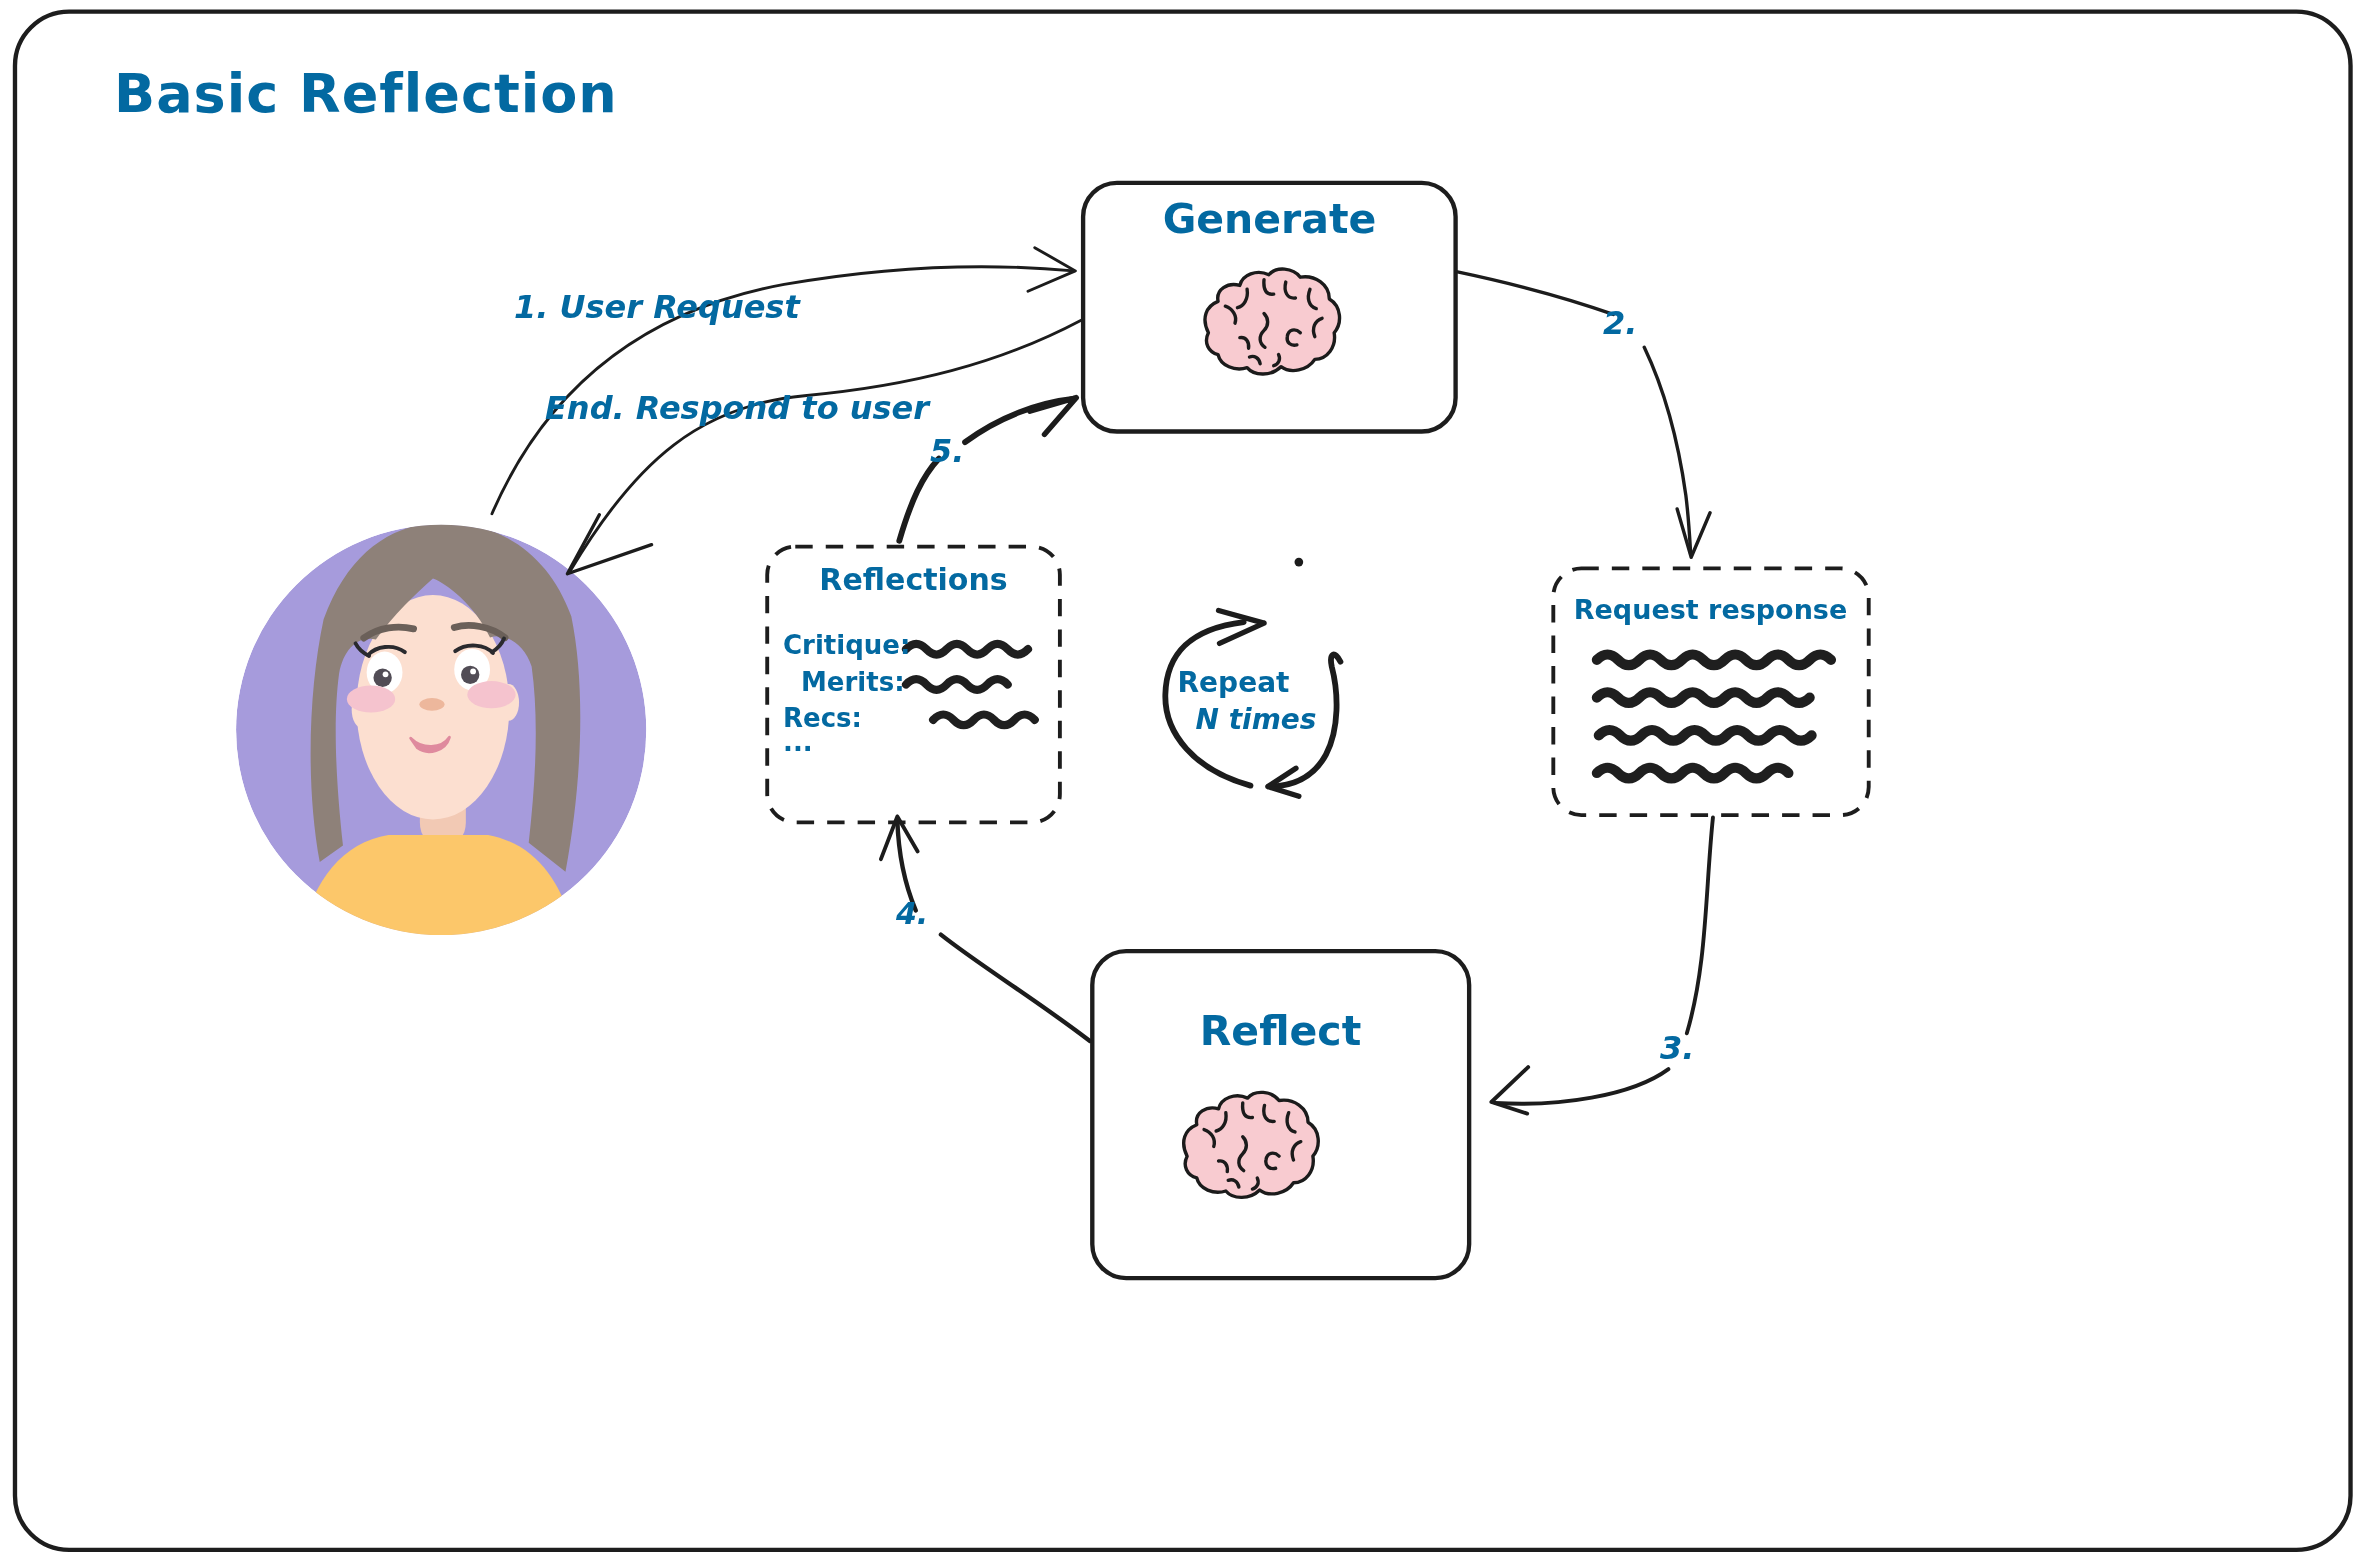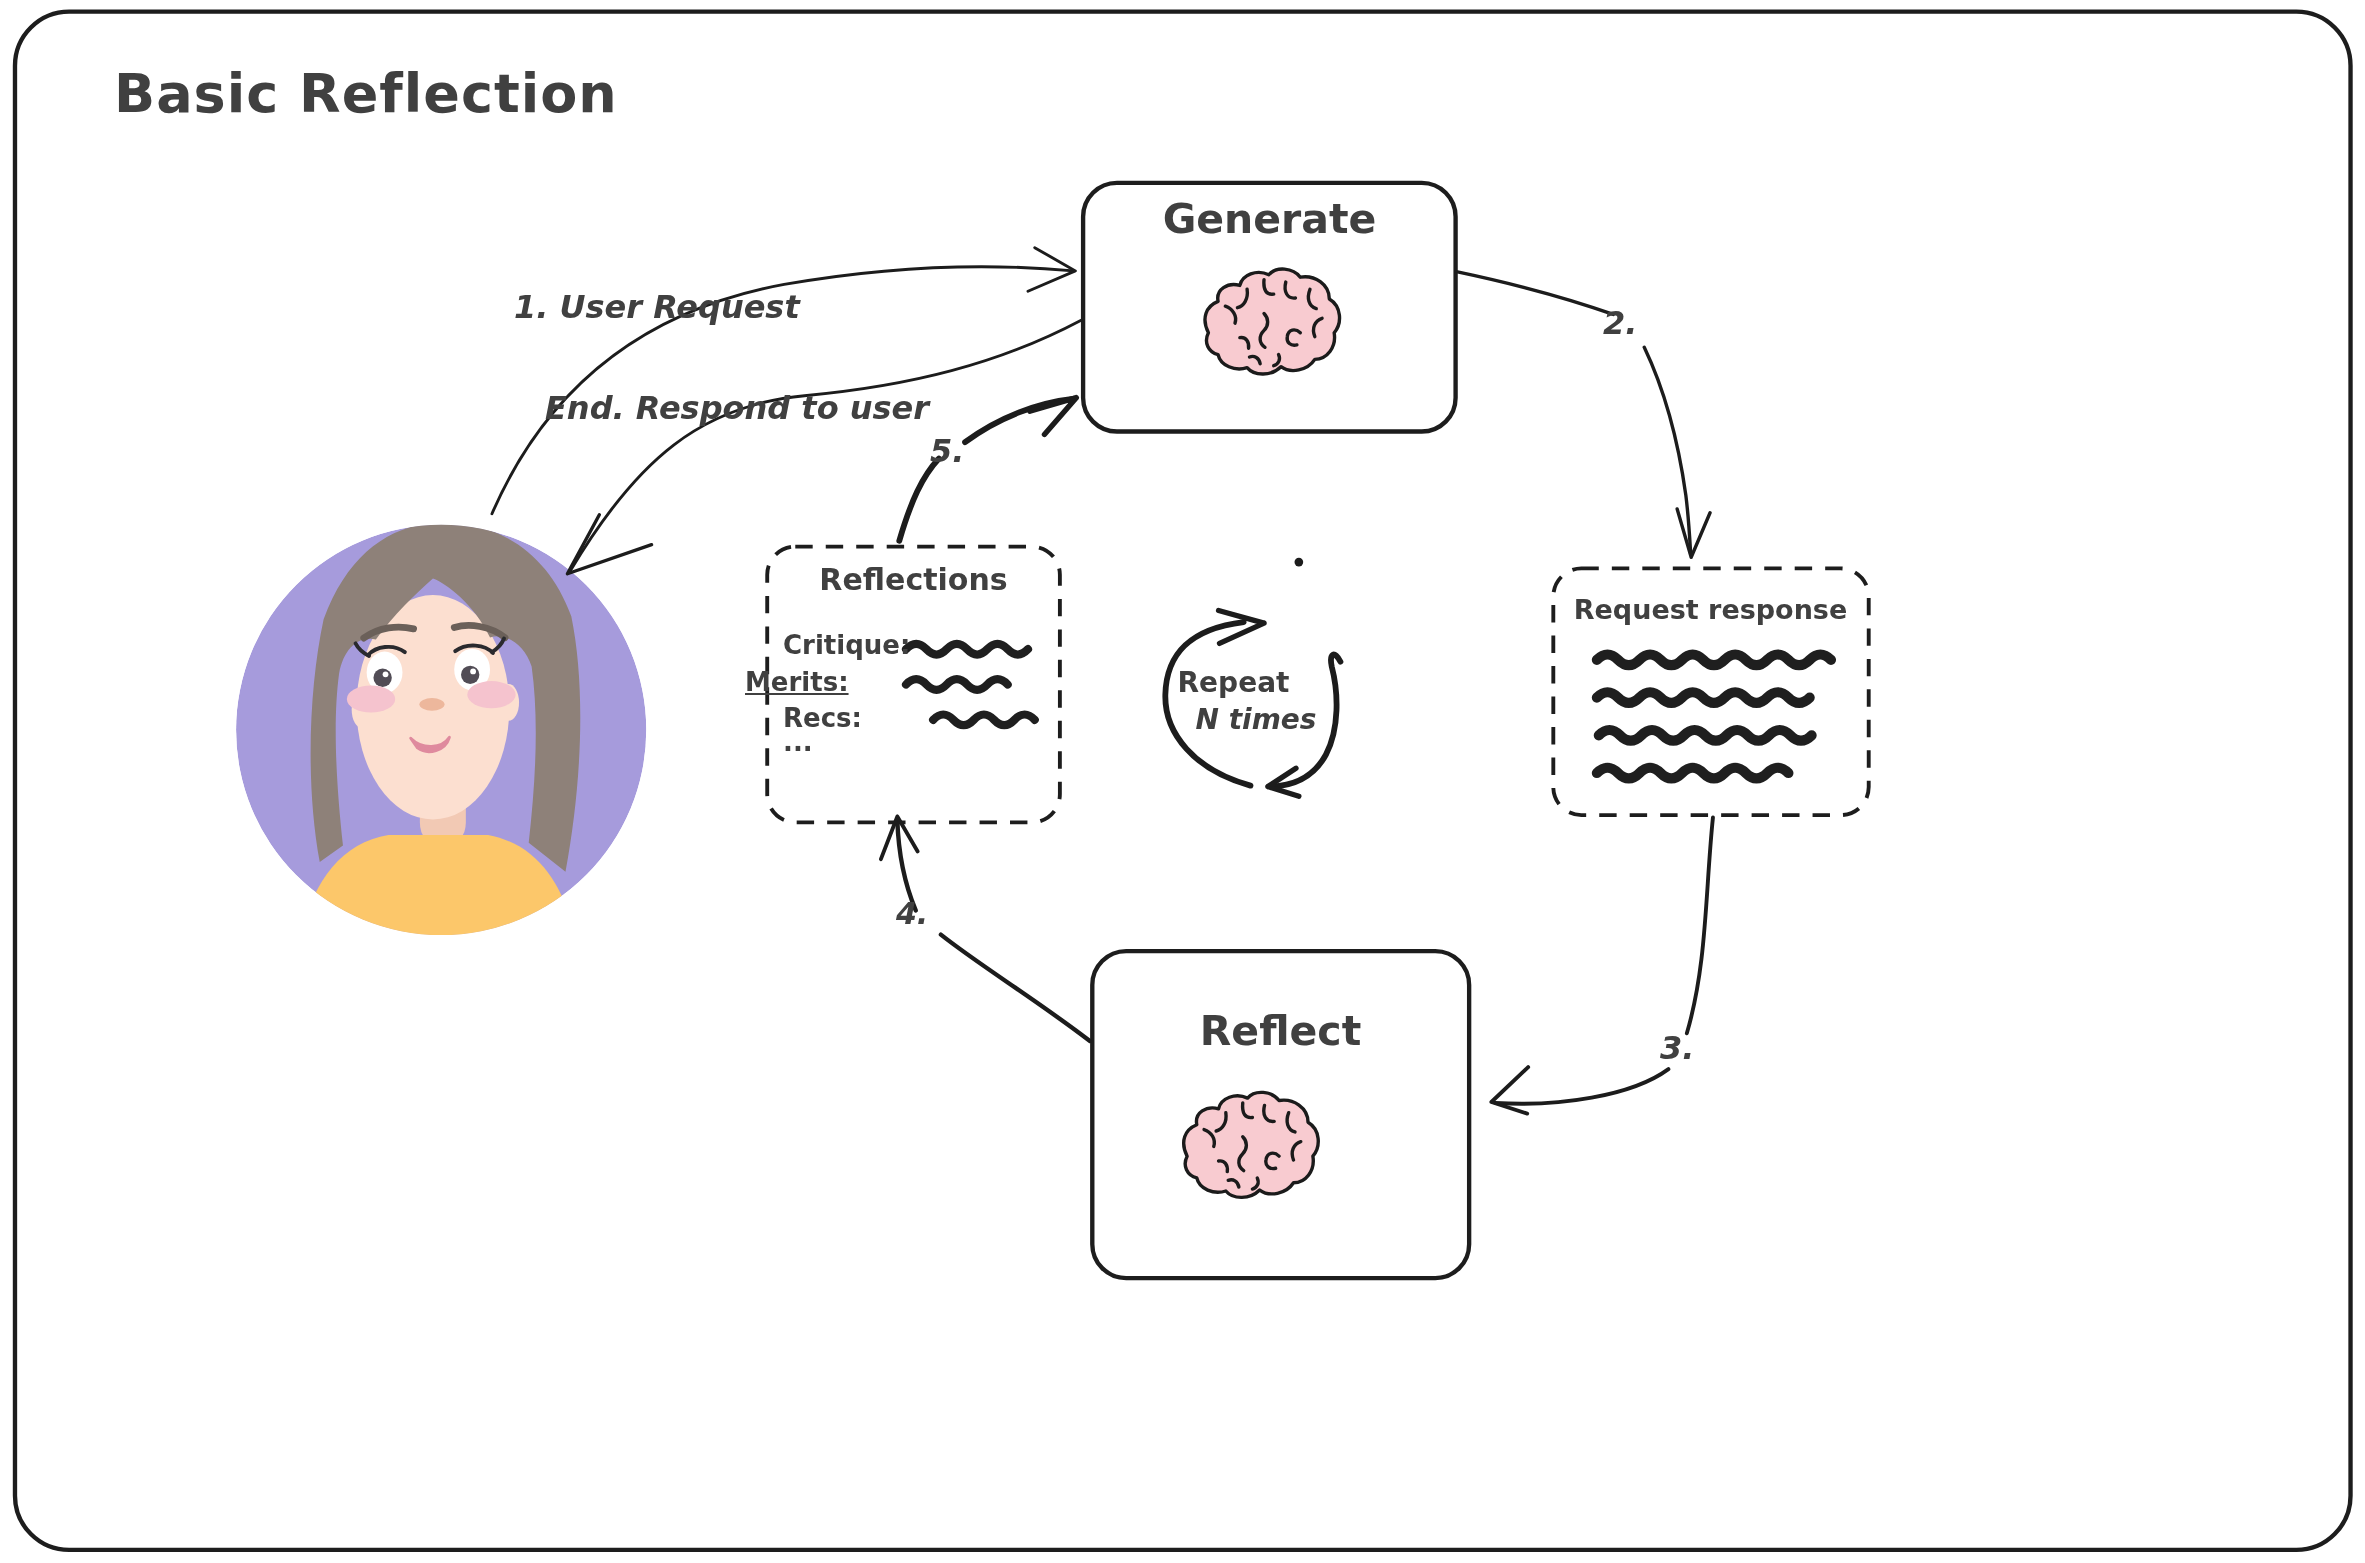--- a/index.html
+++ b/index.html
@@ -1,19 +1,19 @@
 <!DOCTYPE html>
 <html style="font-size:7.7px"><head>
 <meta charset="utf-8">
 <style>
   html,body{margin:0;padding:0;background:#ffffff;}
   #canvas{position:relative;width:2366px;height:1563px;background:#ffffff;overflow:hidden;
           font-family:"DejaVu Sans",sans-serif;color:#1c1c1c;}
   svg{position:absolute;left:0;top:0;}
-  .lbl{position:absolute;white-space:nowrap;color:#404040;}
+  .lbl{position:absolute;white-space:nowrap;color:#0369a1;}
   .title{font-size:54px;font-weight:bold;letter-spacing:1px;}
   .node-title{font-weight:bold;text-align:center;}
   .centered{text-align:center;}
   .field{font-size:26px;font-weight:600;}
   .num{font-size:32px;font-weight:600;font-style:italic;}
   .loop-lbl{font-size:28px;font-weight:600;}
   .italic{font-style:italic;}
 </style>
 </head>
 <body>
@@ -128,21 +128,21 @@
   </svg>
 
   <div class="lbl title" style="left:114px;top:62px;">Basic Reflection</div>
 
   <div class="lbl node-title centered" style="left:1083px;top:195px;width:373px;font-size:41px;">Generate</div>
   <div class="lbl node-title centered" style="left:1092px;top:1007px;width:377px;font-size:41px;">Reflect</div>
   <div class="lbl node-title centered" style="left:767px;top:562px;width:293px;font-size:30px;">Reflections</div>
   <div class="lbl node-title centered" style="left:1553px;top:594px;width:315px;font-size:27px;">Request response</div>
 
   <div class="lbl field" style="left:783px;top:630px;">Critique:</div>
-  <div class="lbl field" style="left:745px;top:667px;text-decoration:underline;">Merits:</div>
+  <div class="lbl field" style="left:801px;top:667px;">Merits:</div>
   <div class="lbl field" style="left:783px;top:703px;">Recs:</div>
   <div class="lbl field" style="left:783px;top:727px;">...</div>
 
   <div class="lbl num" style="left:514px;top:288px;">1. User Request</div>
   <div class="lbl num" style="left:545px;top:389px;">End. Respond to user</div>
   <div class="lbl num" style="left:1603px;top:304px;">2.</div>
   <div class="lbl num" style="left:1660px;top:1029px;">3.</div>
   <div class="lbl num" style="left:896px;top:896px;font-size:30px;">4.</div>
   <div class="lbl num" style="left:930px;top:432px;">5.</div>
 

